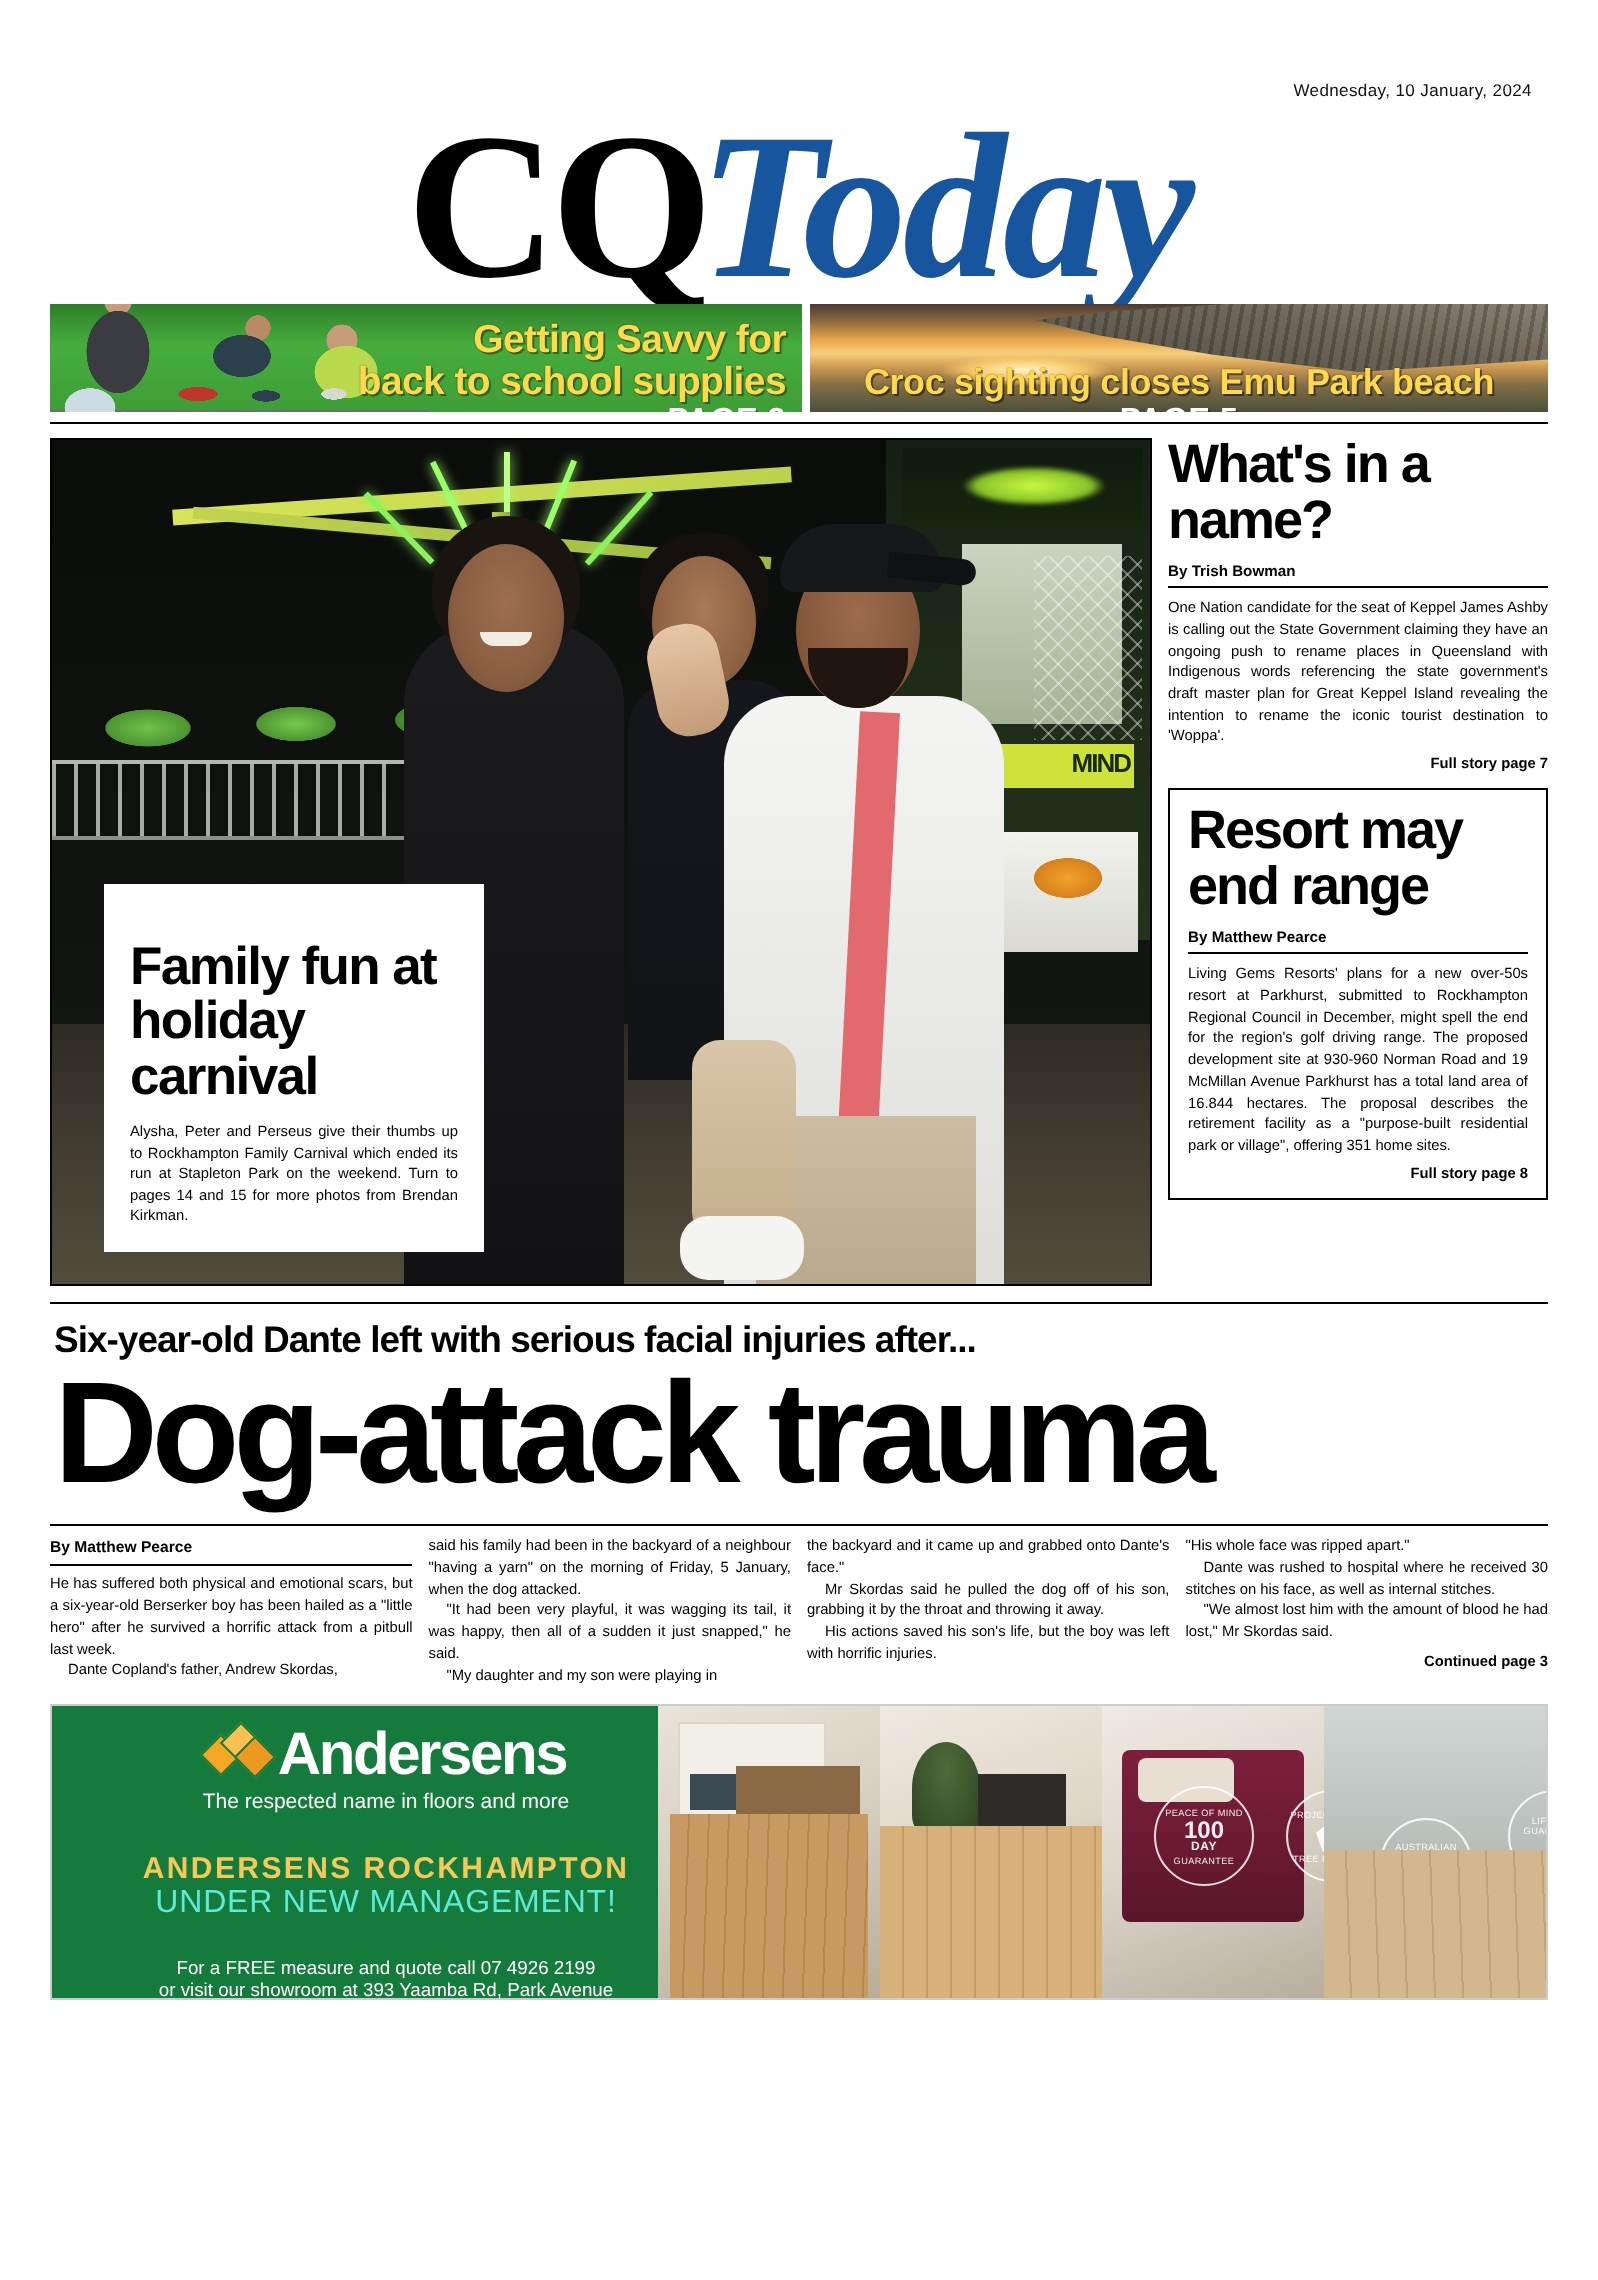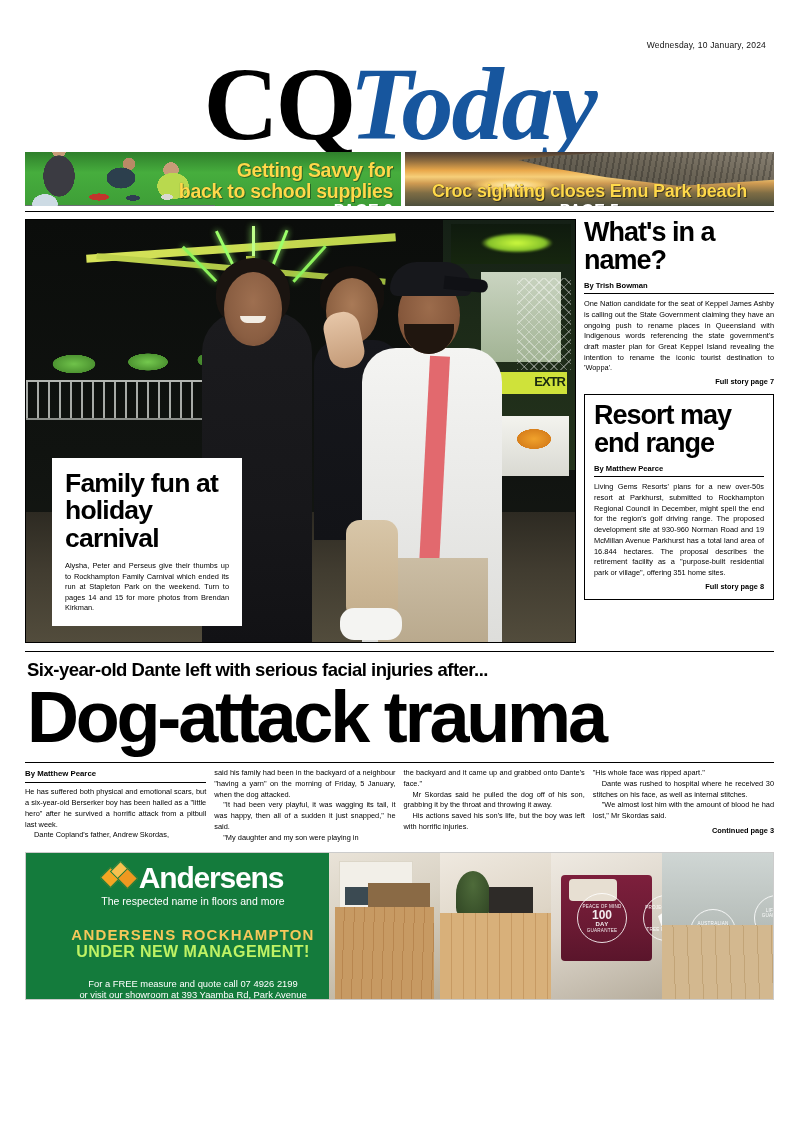--- a/index.html
+++ b/index.html
@@ -203,21 +203,21 @@
   .pp-pants{position:absolute;left:352px;top:338px;width:110px;height:86px;
     background:linear-gradient(180deg,#cbbda4,#b9a98d);}
   .pp-kidleg{position:absolute;left:320px;top:300px;width:52px;height:100px;
     background:linear-gradient(180deg,#d8c6a8,#c3ad8b);border-radius:14px;}
   .pp-shoe{position:absolute;left:314px;top:388px;width:62px;height:32px;border-radius:14px;
     background:#f4f4f2;}
 
   
   .capbox {
     position:absolute; left:26px; bottom:16px; width:190px;
-    background:#fff; padding:12px 13px 12px 13px;
+    background:#fff; padding:28px 13px 12px 13px;
   }
   .cap-h { font-size:26.5px; font-weight:bold; line-height:1.04; letter-spacing:-.8px; }
   .cap-b { font-size:7.4px; line-height:1.42; margin-top:9px; text-align:justify; }
 
   
   .rstory + .rstory { margin-top:8px; }
   .rbox { border:1px solid #000; padding:7px 9px 8px 9px; }
   .r-h { font-size:27px; font-weight:bold; line-height:1.02; letter-spacing:-1px; }
   .r-by { font-size:7.6px; font-weight:bold; margin-top:7px; padding-bottom:3px;
           border-bottom:1px solid #000; }
@@ -249,21 +249,21 @@
   .ad-mark { width:32px; height:28px; position:relative; }
   .ad-mark i { position:absolute; width:15px; height:15px; background:#f5a623; display:block;
                transform:rotate(45deg); border:1.4px solid #147b3c; }
   .ad-mark i:nth-child(1){ left:0; top:6px; }
   .ad-mark i:nth-child(2){ left:10px; top:0px; background:#f8c14f; }
   .ad-mark i:nth-child(3){ left:17px; top:7px; background:#ef9820; }
   .ad-name { font-size:30px; font-weight:bold; letter-spacing:-1.2px; line-height:1; }
   .ad-tag { text-align:center; font-size:10.5px; margin-top:2px; }
   .ad-h1 { text-align:center; font-size:15px; font-weight:bold; color:#f6c85a; margin-top:19px;
            letter-spacing:1.2px; }
-  .ad-h2 { text-align:center; font-size:16px; font-weight:bold; color:#bef264; letter-spacing:.4px; }
+  .ad-h2 { text-align:center; font-size:16px; font-weight:normal; color:#5eead4; letter-spacing:.4px; }
   .ad-f1 { text-align:center; font-size:9.4px; margin-top:17px; }
   .ad-f2 { text-align:center; font-size:9.4px; }
 
   .ad-photos { flex:1; display:flex; position:relative; }
   .adp { flex:1; position:relative; overflow:hidden; }
   .adp1 { background:linear-gradient(160deg,#e9e3d8 0%,#d9d2c4 40%,#b9ad97 100%); }
   .adp1:after{content:"";position:absolute;left:6px;top:54px;right:6px;bottom:0;
     background:repeating-linear-gradient(92deg,#c79a63 0 9px,#b8864f 9px 10px);}
   .adp1 .kit{position:absolute;left:10px;top:8px;width:74px;height:52px;background:#f2efe8;
     border:1px solid #dcd6c8;}
@@ -359,21 +359,21 @@
         </div>
 
         <div class="ph-cars"></div>
         <div class="ph-fence"></div>
 
         <div class="ph-booth"></div>
         <div class="ph-boothsign"></div>
         <div class="ph-boothwin"></div>
         <div class="ph-mesh"></div>
         <div class="ph-ext"></div>
-        <div class="ph-exttext">EXTR</div>
+        <div class="ph-exttext">MIND</div>
         <div class="ph-ban"></div>
         <div class="ph-banlogo"></div>
 
         <div class="ph-ground"></div>
 
         <div class="pp-woman"></div>
         <div class="pp-whair"></div>
         <div class="pp-wface"></div>
         <div class="pp-wsmile"></div>
 

